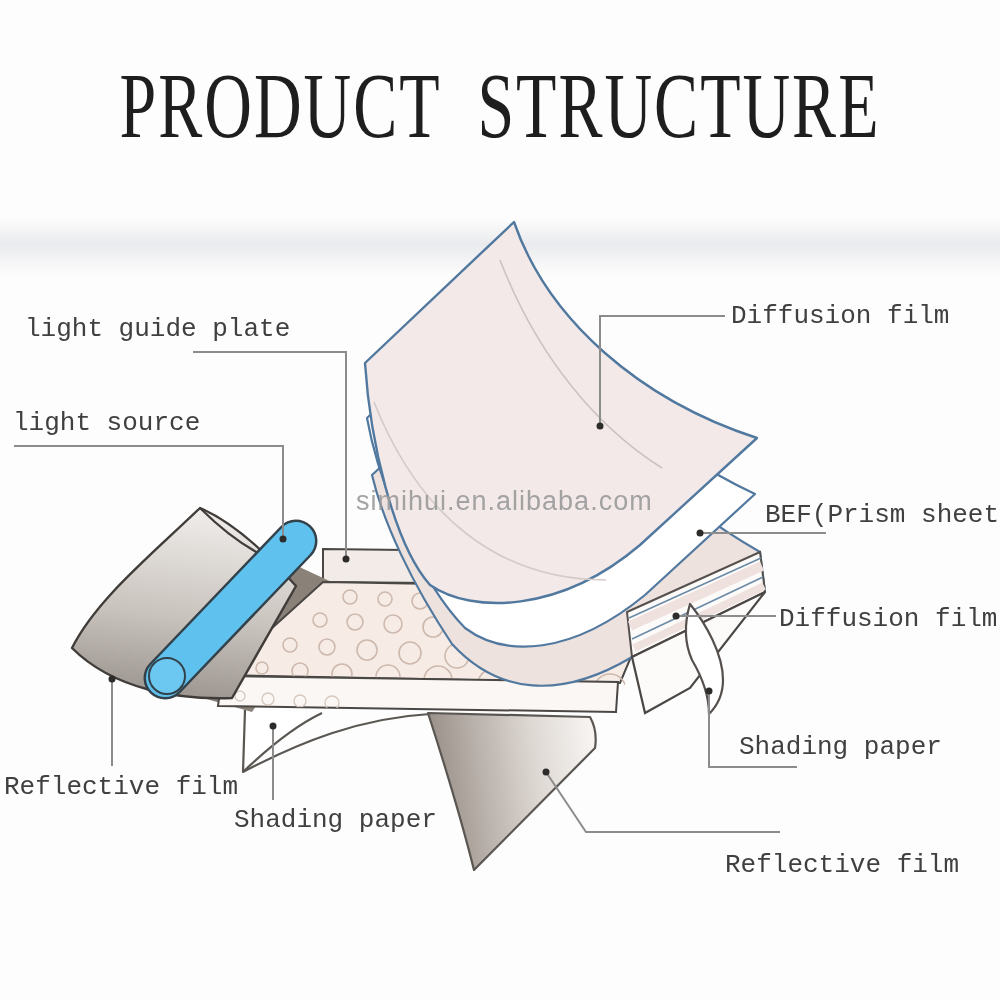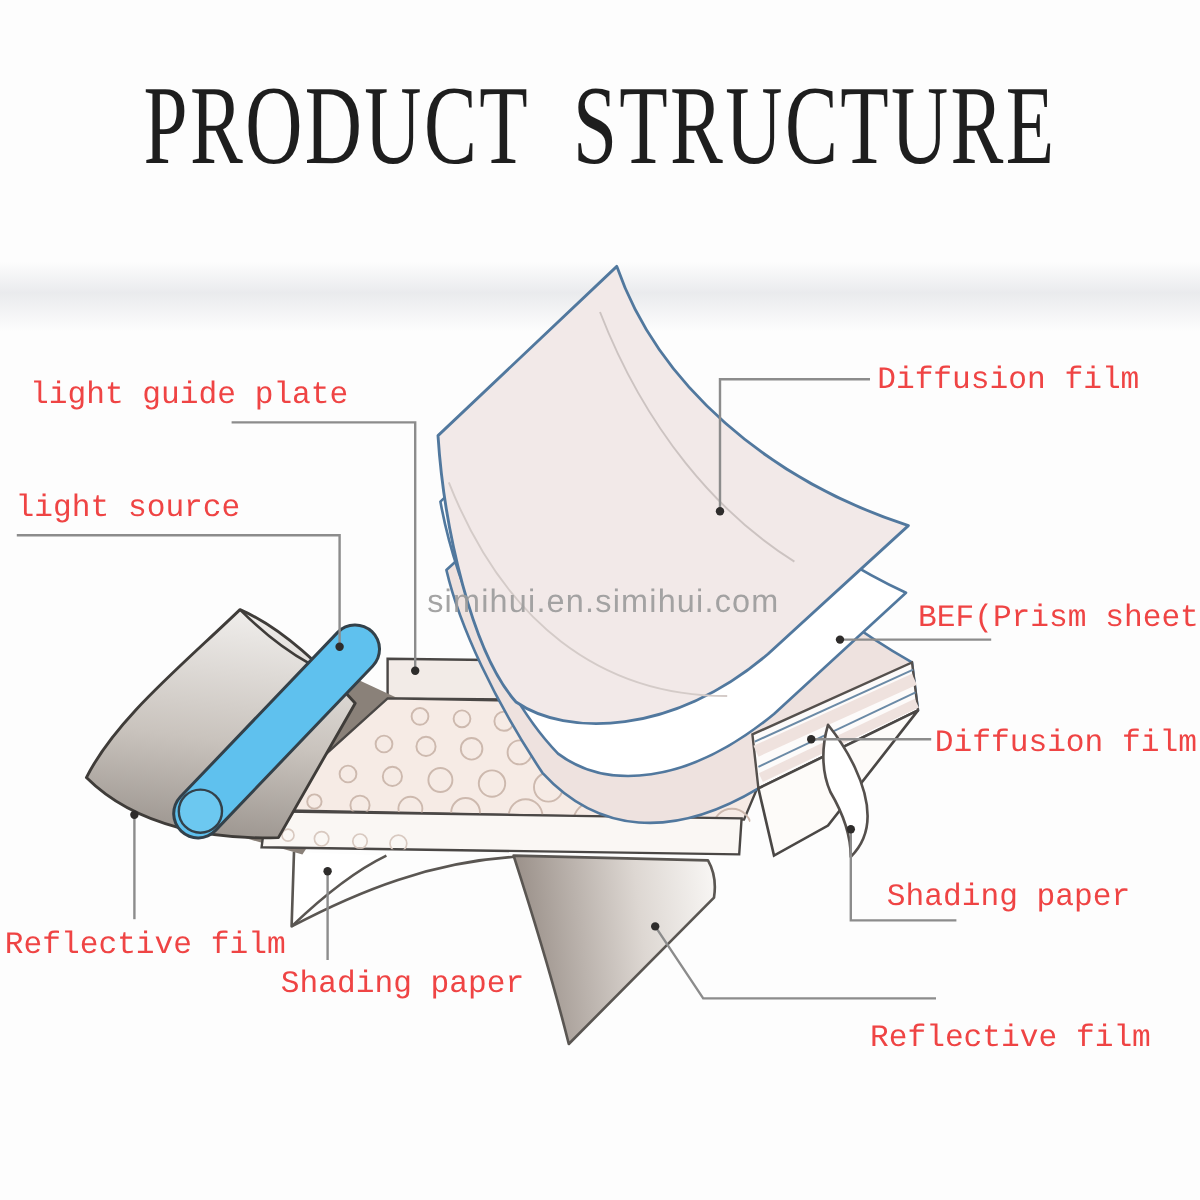--- a/index.html
+++ b/index.html
@@ -4,21 +4,21 @@
 <style>
   html,body{margin:0;padding:0;background:#ffffff;}
   #stage{position:relative;width:1000px;height:1000px;background:#fdfdfd;overflow:hidden;
          font-family:"Liberation Sans",sans-serif;}
   #bg-band{position:absolute;left:0;top:218px;width:1000px;height:58px;
            background:linear-gradient(to bottom,rgba(210,212,218,0) 0%,rgba(210,212,218,.45) 45%,rgba(210,212,218,0) 100%);}
   #title{position:absolute;left:0;top:52px;width:1000px;text-align:center;
          font-family:"Liberation Serif",serif;font-size:66px;font-weight:500;color:#1e1e1e;
          letter-spacing:2px;white-space:pre;transform:scaleY(1.42);transform-origin:50% 0;}
   .lbl{position:absolute;font-family:"Liberation Mono","DejaVu Sans Mono",monospace;
-       font-size:26px;color:#ef4444;white-space:nowrap;letter-spacing:0px;}
+       font-size:26px;color:#404040;white-space:nowrap;letter-spacing:0px;}
   #watermark{position:absolute;left:356px;top:486px;font-family:"Liberation Sans",sans-serif;
              font-size:27px;color:#9b9b9b;letter-spacing:1px;opacity:.9;}
   svg{position:absolute;left:0;top:0;}
 </style>
 </head>
 <body>
 
 <div id="stage">
   <div id="bg-band"></div>
 
@@ -165,14 +165,14 @@
   <div class="lbl" style="left:25px;top:314px;">light guide plate</div>
   <div class="lbl" style="left:13px;top:408px;text-align:center;">light source</div>
   <div class="lbl" style="left:731px;top:301px;">Diffusion film</div>
   <div class="lbl" style="left:765px;top:500px;">BEF(Prism sheet)</div>
   <div class="lbl" style="left:779px;top:604px;">Diffusion film</div>
   <div class="lbl" style="left:739px;top:732px;">Shading paper</div>
   <div class="lbl" style="left:4px;top:772px;">Reflective film</div>
   <div class="lbl" style="left:234px;top:805px;">Shading paper</div>
   <div class="lbl" style="left:725px;top:850px;">Reflective film</div>
 
-  <div id="watermark">simihui.en.simihui.com</div>
+  <div id="watermark">simihui.en.alibaba.com</div>
 </div>
 
 </body></html>

